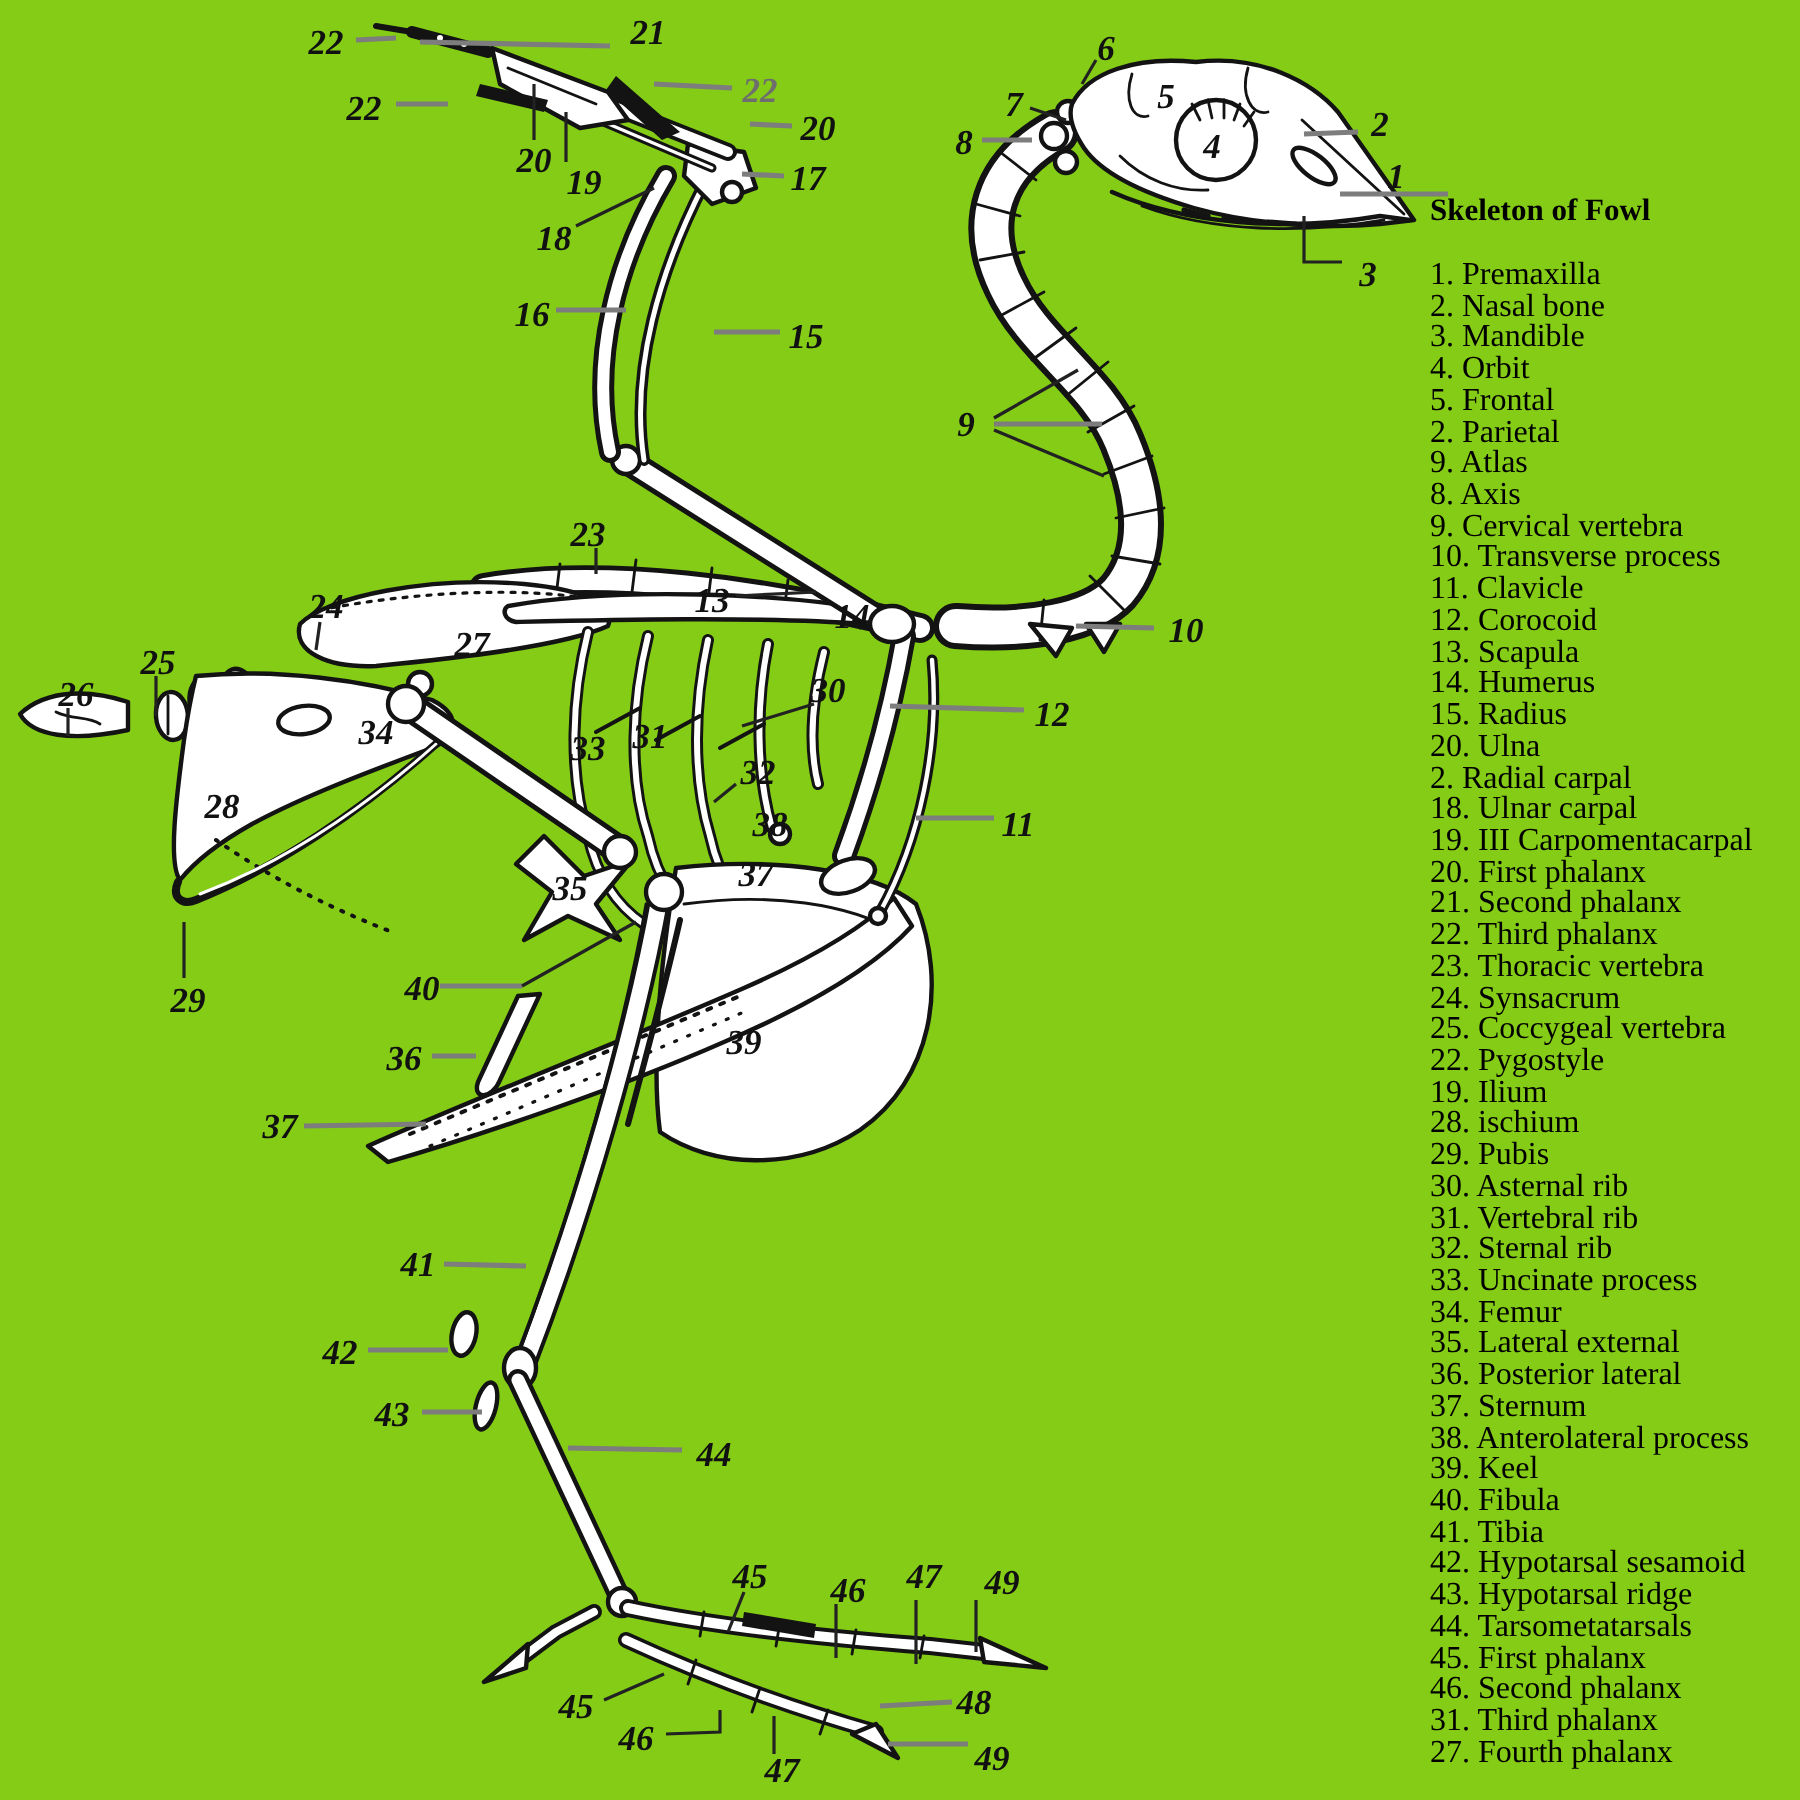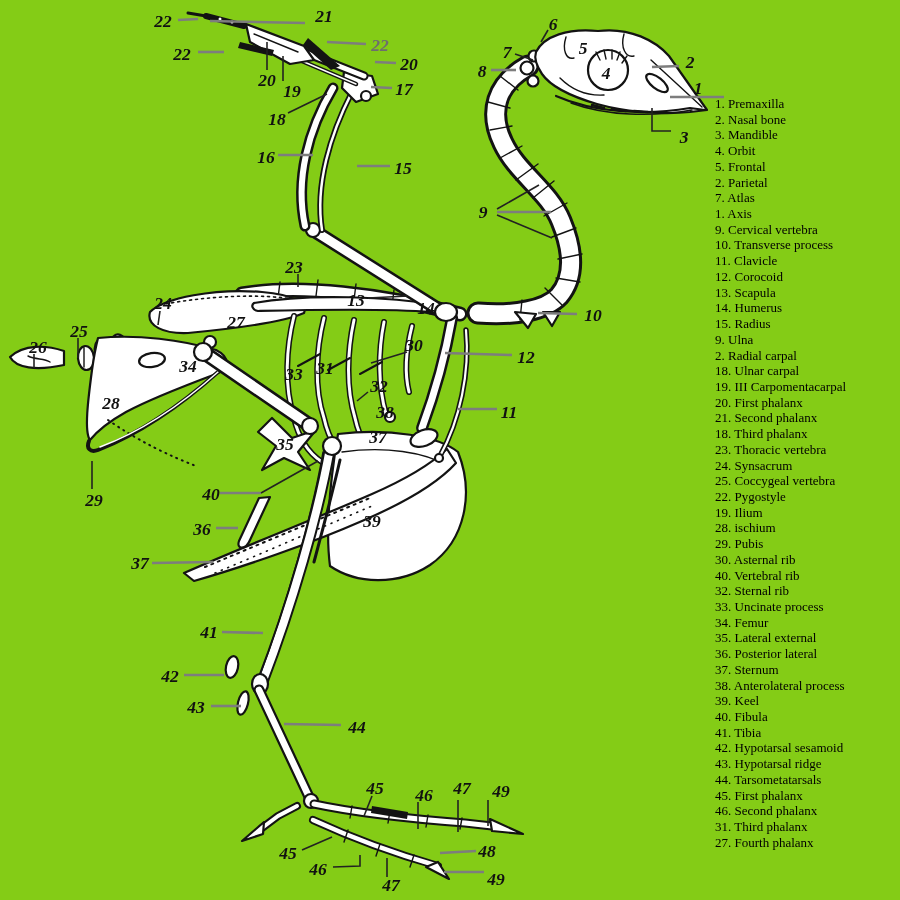--- a/index.html
+++ b/index.html
@@ -12,21 +12,21 @@
   .dark{fill:#131313;stroke:none;}
   
   .lg{fill:none;stroke:#7d7d7d;stroke-width:2.6;}
   .lk{fill:none;stroke:#222;stroke-width:1.6;}
   
   .callout{font:italic bold 17.5px "Liberation Serif", serif;fill:#111;}
   .callout.gray{fill:#6e6e6e;}
   
   #legend{position:absolute;left:715px;top:96px;width:182px;color:#000;}
   #legend-title{font-weight:bold;font-size:15.5px;line-height:20px;margin-bottom:14px;}
-  .legend-item{font-size:13px;line-height:15.72px;white-space:nowrap;}
+  .legend-item{font-size:16px;line-height:15.72px;white-space:nowrap;}
 </style>
 </head>
 <body>
 
 <div id="page">
 
   <svg id="diagram" width="900" height="900" viewBox="0 0 900 900">
 
     <g stroke-linecap="round" stroke-linejoin="round">
 
@@ -286,52 +286,53 @@
         <polyline points="333,867 360,866 360,855" class="lk"></polyline>
         <text x="318" y="875" text-anchor="middle" class="callout">46</text>
         <polyline points="387,858 387,877" class="lk"></polyline>
         <text x="391" y="891" text-anchor="middle" class="callout">47</text>
         <polyline points="444,872 484,872" class="lg"></polyline>
         <text x="496" y="885" text-anchor="middle" class="callout">49</text>
       </g>
   </svg>
 
   <div id="legend">
+    <div id="legend-title">Skeleton of Fowl</div>
     <div id="legend-list">
         <div class="legend-item">1. Premaxilla</div>
         <div class="legend-item">2. Nasal bone</div>
         <div class="legend-item">3. Mandible</div>
         <div class="legend-item">4. Orbit</div>
         <div class="legend-item">5. Frontal</div>
         <div class="legend-item">2. Parietal</div>
-        <div class="legend-item">7. Atlas</div>
-        <div class="legend-item">1. Axis</div>
+        <div class="legend-item">9. Atlas</div>
+        <div class="legend-item">8. Axis</div>
         <div class="legend-item">9. Cervical vertebra</div>
         <div class="legend-item">10. Transverse process</div>
         <div class="legend-item">11. Clavicle</div>
         <div class="legend-item">12. Corocoid</div>
         <div class="legend-item">13. Scapula</div>
         <div class="legend-item">14. Humerus</div>
         <div class="legend-item">15. Radius</div>
-        <div class="legend-item">9. Ulna</div>
+        <div class="legend-item">20. Ulna</div>
         <div class="legend-item">2. Radial carpal</div>
         <div class="legend-item">18. Ulnar carpal</div>
         <div class="legend-item">19. III Carpomentacarpal</div>
         <div class="legend-item">20. First phalanx</div>
         <div class="legend-item">21. Second phalanx</div>
-        <div class="legend-item">18. Third phalanx</div>
+        <div class="legend-item">22. Third phalanx</div>
         <div class="legend-item">23. Thoracic vertebra</div>
         <div class="legend-item">24. Synsacrum</div>
         <div class="legend-item">25. Coccygeal vertebra</div>
         <div class="legend-item">22. Pygostyle</div>
         <div class="legend-item">19. Ilium</div>
         <div class="legend-item">28. ischium</div>
         <div class="legend-item">29. Pubis</div>
         <div class="legend-item">30. Asternal rib</div>
-        <div class="legend-item">40. Vertebral rib</div>
+        <div class="legend-item">31. Vertebral rib</div>
         <div class="legend-item">32. Sternal rib</div>
         <div class="legend-item">33. Uncinate process</div>
         <div class="legend-item">34. Femur</div>
         <div class="legend-item">35. Lateral external</div>
         <div class="legend-item">36. Posterior lateral</div>
         <div class="legend-item">37. Sternum</div>
         <div class="legend-item">38. Anterolateral process</div>
         <div class="legend-item">39. Keel</div>
         <div class="legend-item">40. Fibula</div>
         <div class="legend-item">41. Tibia</div>

